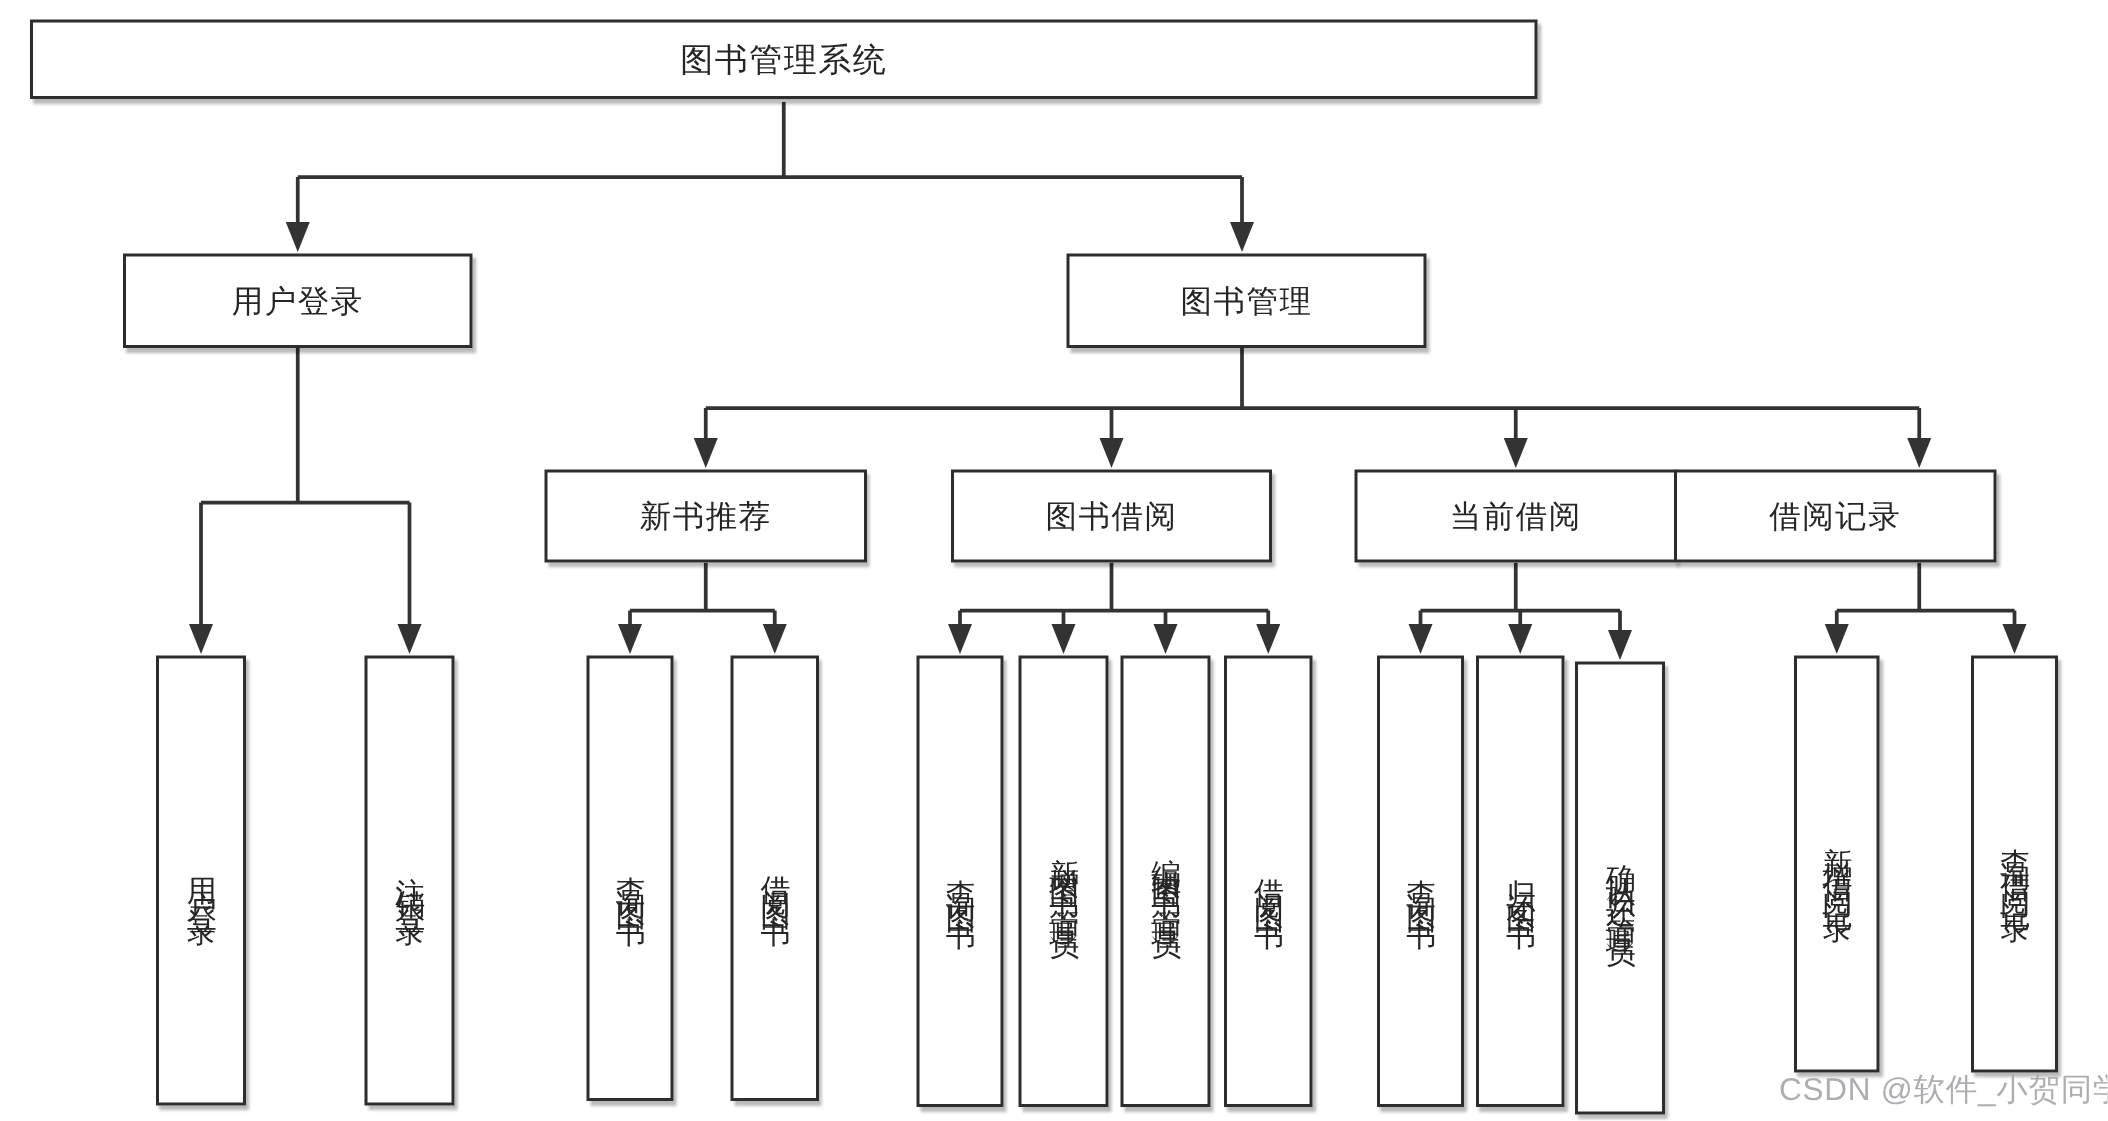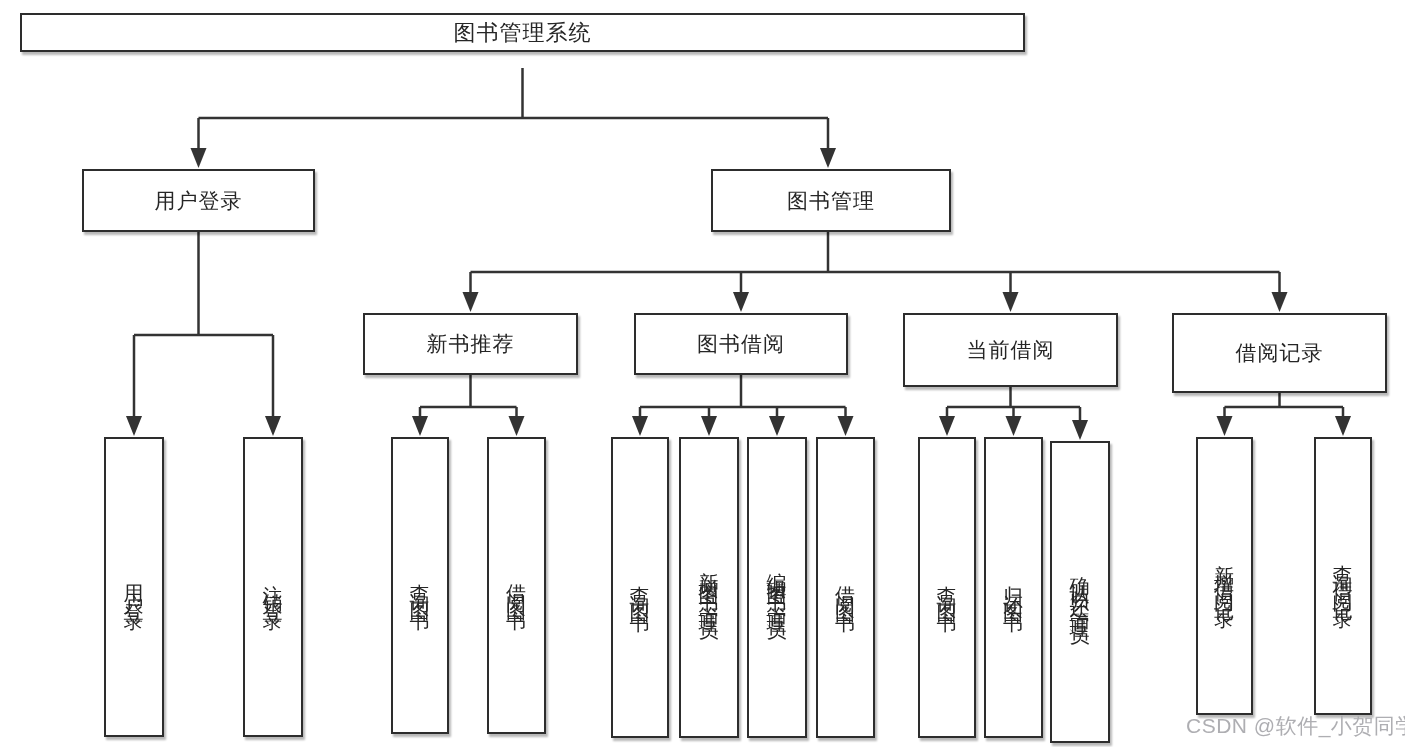--- a/index.html
+++ b/index.html
@@ -119,41 +119,41 @@
     <polygon class="arrow" points="1072,420 1088,420 1080,440"></polygon>
 
     <path class="edge" d="M1279.5,375 V407"></path>
     <path class="edge" d="M1224.5,407 H1343"></path>
     <path class="edge" d="M1224.5,407 V418"></path>
     <path class="edge" d="M1343,407 V418"></path>
     <polygon class="arrow" points="1216.5,416 1232.5,416 1224.5,436"></polygon>
     <polygon class="arrow" points="1335,416 1351,416 1343,436"></polygon>
   </svg>
 
-  <div class="box" style="left:20px;top:13px;width:1005px;height:39px">
+  <div class="box" style="left:20px;top:13px;width:1005px;height:53px">
     <span class="h-label root-label">图书管理系统</span>
   </div>
 
   <div class="box" style="left:82px;top:169px;width:233px;height:63px">
     <span class="h-label">用户登录</span>
   </div>
   <div class="box" style="left:711px;top:169px;width:240px;height:63px">
     <span class="h-label">图书管理</span>
   </div>
 
   <div class="box" style="left:634px;top:313px;width:214px;height:62px">
     <span class="h-label">图书借阅</span>
   </div>
   <div class="box" style="left:363px;top:313px;width:215px;height:62px">
     <span class="h-label">新书推荐</span>
   </div>
-  <div class="box" style="left:903px;top:313px;width:215px;height:74px">
+  <div class="box" style="left:903px;top:313px;width:215px;height:62px">
     <span class="h-label">当前借阅</span>
   </div>
-  <div class="box" style="left:1172px;top:313px;width:215px;height:80px">
+  <div class="box" style="left:1116px;top:313px;width:215px;height:62px">
     <span class="h-label">借阅记录</span>
   </div>
 
   <div class="box" style="left:104px;top:437px;width:60px;height:300px">
     <span class="v">用户登录</span>
   </div>
   <div class="box" style="left:243px;top:437px;width:60px;height:300px">
     <span class="v">注销登录</span>
   </div>
 

